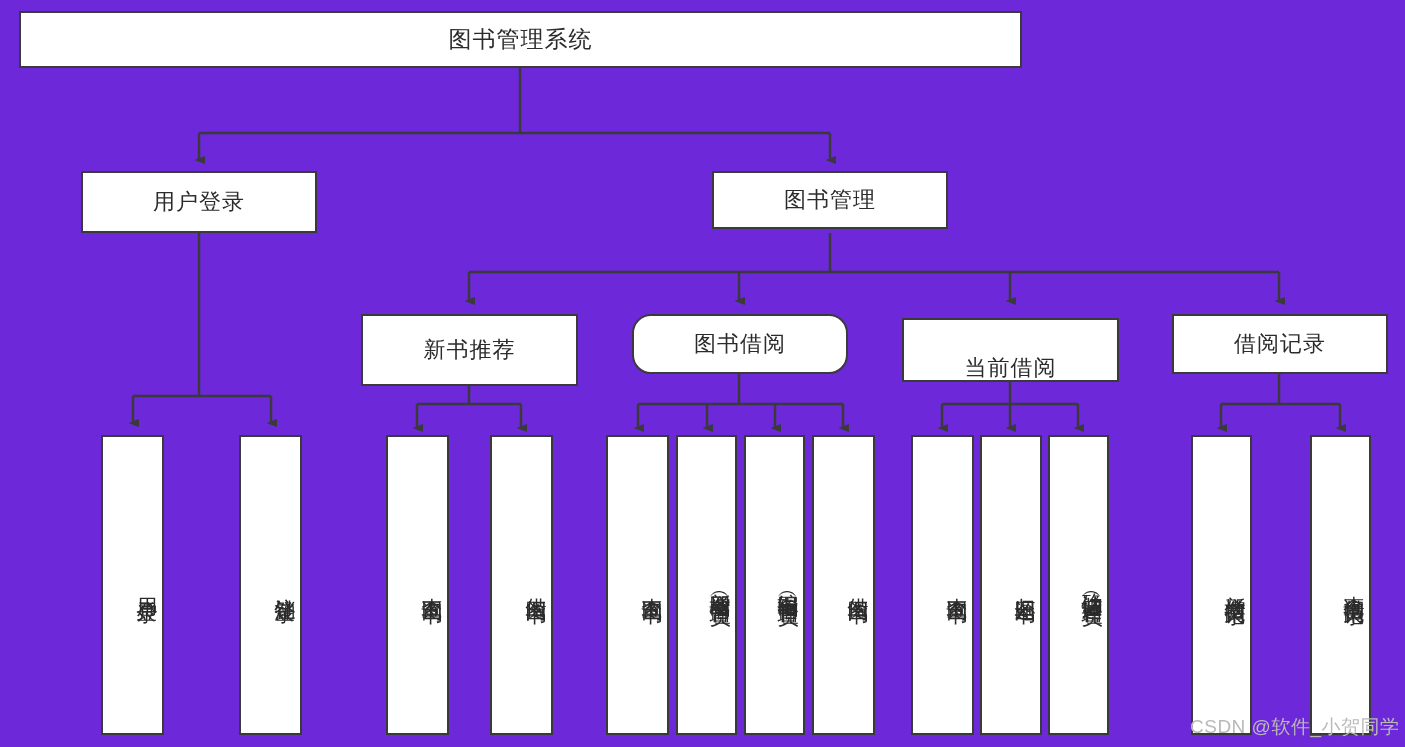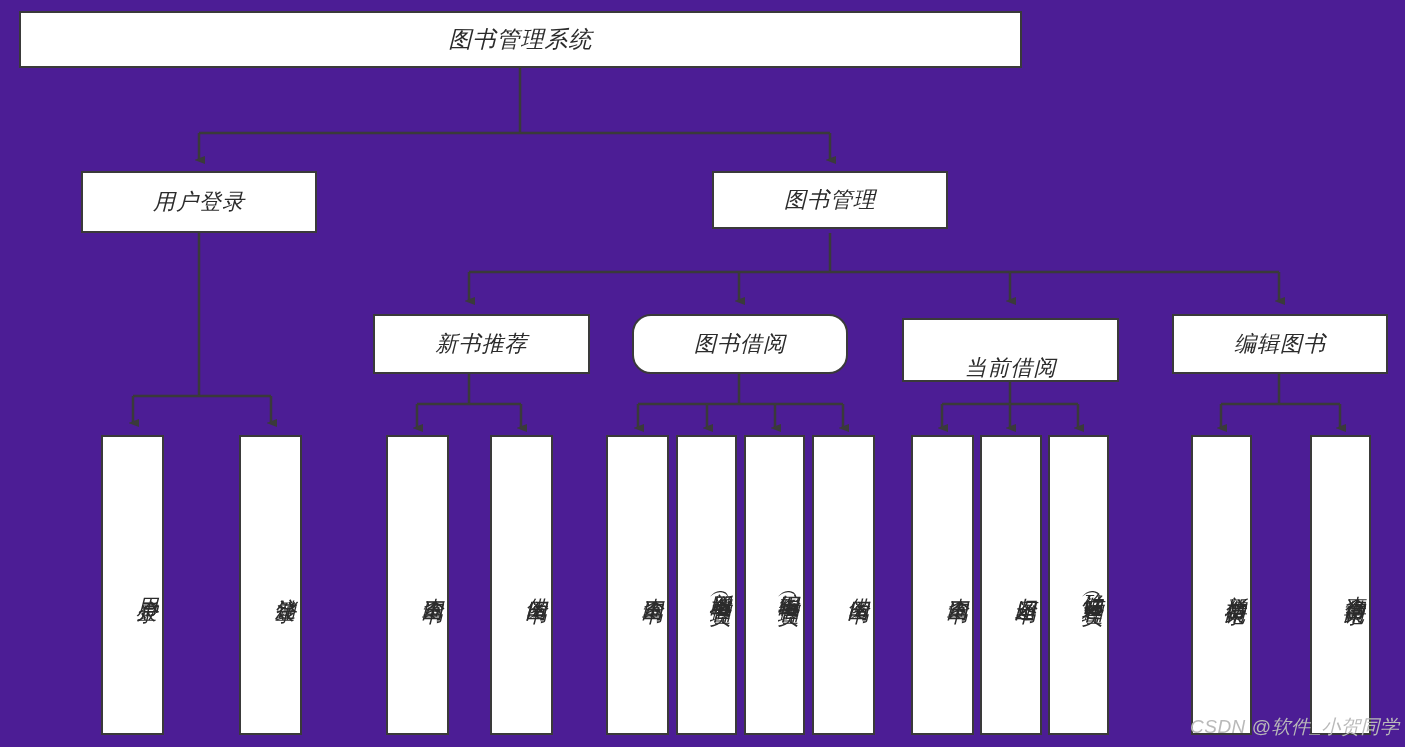--- a/index.html
+++ b/index.html
@@ -8,23 +8,22 @@
     padding: 0;
     background: #ffffff;
   }
   body {
     font-family: "Liberation Sans", "DejaVu Sans", sans-serif;
   }
   #canvas {
     position: relative;
     width: 1405px;
     height: 747px;
-    background: #4c1d95;
+    background: #6d28d9;
     overflow: hidden;
-    font-style: italic;
   }
   svg#edges {
     position: absolute;
     left: 0;
     top: 0;
     width: 1405px;
     height: 747px;
     pointer-events: none;
   }
   .node {
@@ -127,31 +126,31 @@
     <span>图书管理系统</span>
   </div>
 
   <div class="node node-h" style="left:81px; top:171px; width:236px; height:62px;">
     <span>用户登录</span>
   </div>
   <div class="node node-h" style="left:712px; top:171px; width:236px; height:58px;">
     <span>图书管理</span>
   </div>
 
-  <div class="node node-h" style="left:361px; top:314px; width:217px; height:60px;margin-left:12px;">
+  <div class="node node-h" style="left:361px; top:314px; width:217px; height:72px;">
     <span>新书推荐</span>
   </div>
   <div class="node node-h" style="left:632px; top:314px; width:216px; height:60px;border-radius:19px;">
     <span>图书借阅</span>
   </div>
   <div class="node node-h" style="left:902px; top:318px; width:217px; height:64px;align-items:flex-end;">
     <span>当前借阅</span>
   </div>
   <div class="node node-h" style="left:1172px; top:314px; width:216px; height:60px;">
-    <span>编辑图书</span>
+    <span>借阅记录</span>
   </div>
 
   <div class="node node-v" style="left:101px; top:435px; width:63px; height:300px;">
     <span>用户登录</span>
   </div>
   <div class="node node-v" style="left:239px; top:435px; width:63px; height:300px;">
     <span>注销登录</span>
   </div>
 
   <div class="node node-v" style="left:386px; top:435px; width:63px; height:300px;">

